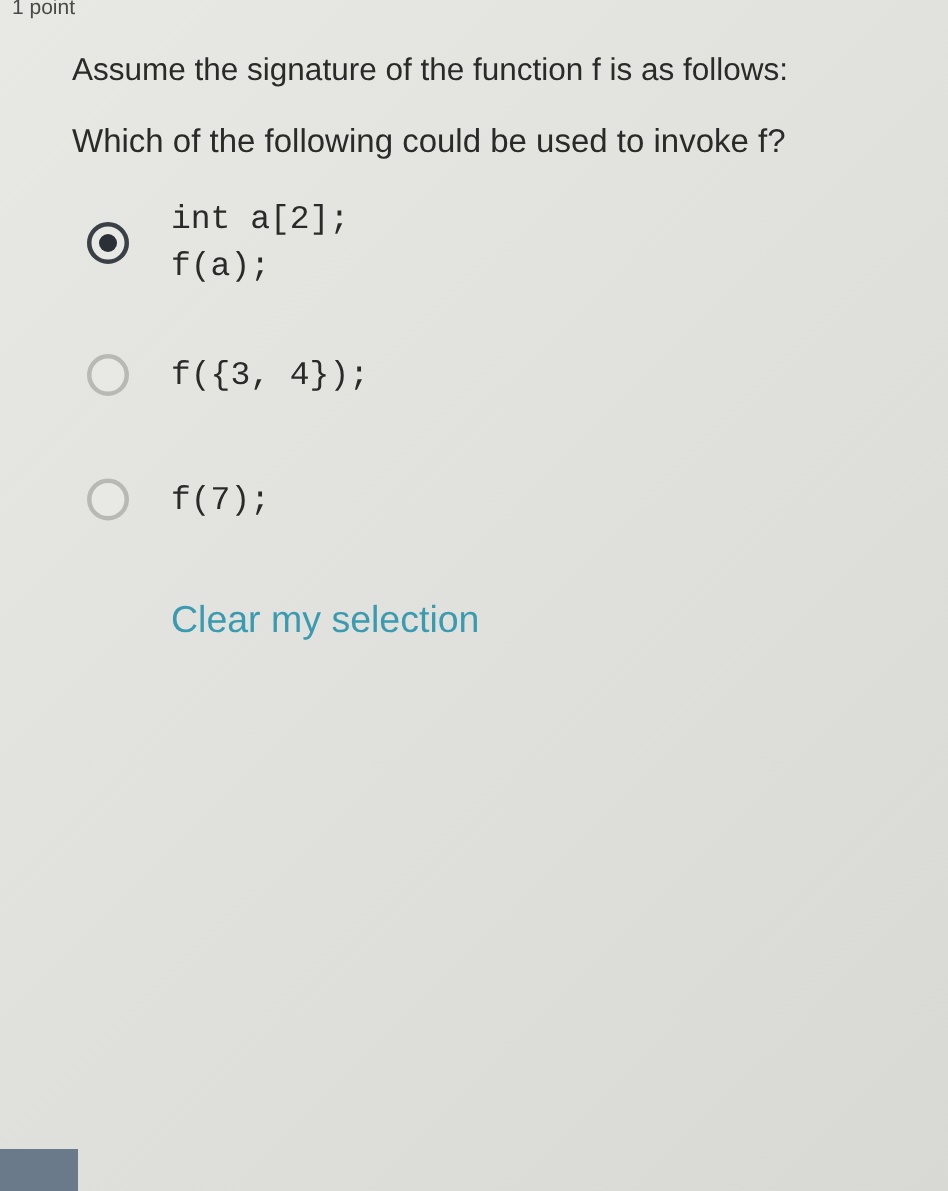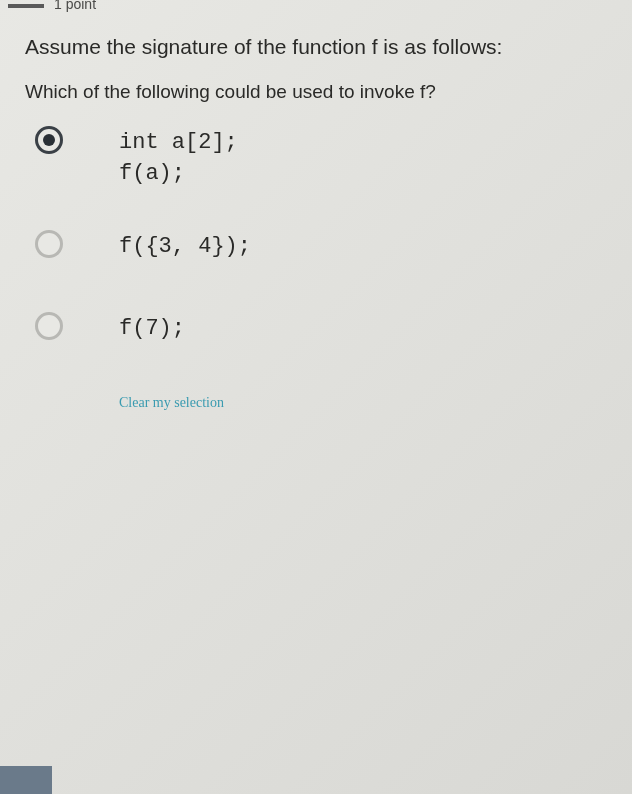--- a/index.html
+++ b/index.html
@@ -13,24 +13,24 @@
       height: 794px;
       font-family: -apple-system, BlinkMacSystemFont, "Segoe UI", Arial, sans-serif;
       background: linear-gradient(135deg, #e8e8e4 0%, #e0e0dc 50%, #d8d8d4 100%);
       padding: 0;
       overflow: hidden;
       position: relative;
     }
     
     .top-bar {
       display: flex;
-      align-items: flex-end;
-      gap: 10px;
+      align-items: flex-start;
       padding-left: 8px;
       height: 18px;
+      flex-direction: column;
     }
     
     .question-num-box {
       width: 36px;
       height: 4px;
       background: #5a5a5a;
       color: #fff;
       display: flex;
       align-items: flex-start;
       justify-content: center;
@@ -42,54 +42,53 @@
     }
     
     .points-label {
       font-size: 14px;
       color: #4a4a48;
       position: relative;
       top: -6px;
     }
     
     .content {
-      padding: 14px 30px 20px 25px;
+      padding: 14px 30px 20px 48px;
     }
     
     .question-text {
       font-size: 21px;
       color: #2a2a28;
       line-height: 1.4;
       margin-bottom: 18px;
     }
     
     .signature-line {
       font-family: "Courier New", Courier, monospace;
       font-size: 21px;
       color: #2a2a28;
       margin-bottom: 20px;
       letter-spacing: 0.5px;
     }
     
     .sub-question {
-      font-size: 19px;
+      font-size: 22px;
       color: #2a2a28;
       line-height: 1.4;
       margin-bottom: 20px;
     }
     
     .options-container {
       padding-left: 10px;
     }
     
     .option-row {
       display: flex;
-      align-items: flex-start;
+      align-items: center;
       margin-bottom: 50px;
-      gap: 28px;
     }
     
     .option-row:first-child {
       margin-bottom: 40px;
     }
     
     .radio-outer {
       width: 28px;
       height: 28px;
       border-radius: 50%;
@@ -118,26 +117,25 @@
       font-family: "Courier New", Courier, monospace;
       font-size: 22px;
       color: #2a2a28;
       line-height: 1.4;
       white-space: pre;
       padding-top: 2px;
     }
     
     .clear-link {
       color: #3a9bb0;
-      font-size: 14px;
+      font-size: 25px;
       cursor: pointer;
       padding-top: 0px;
       margin-left: 0px;
       display: inline-block;
-      font-family: Liberation Serif, serif;
     }
     
     .bottom-bar {
       position: absolute;
       bottom: 0;
       left: 0;
       width: 52px;
       height: 28px;
       background: #6a7a8a;
     }

